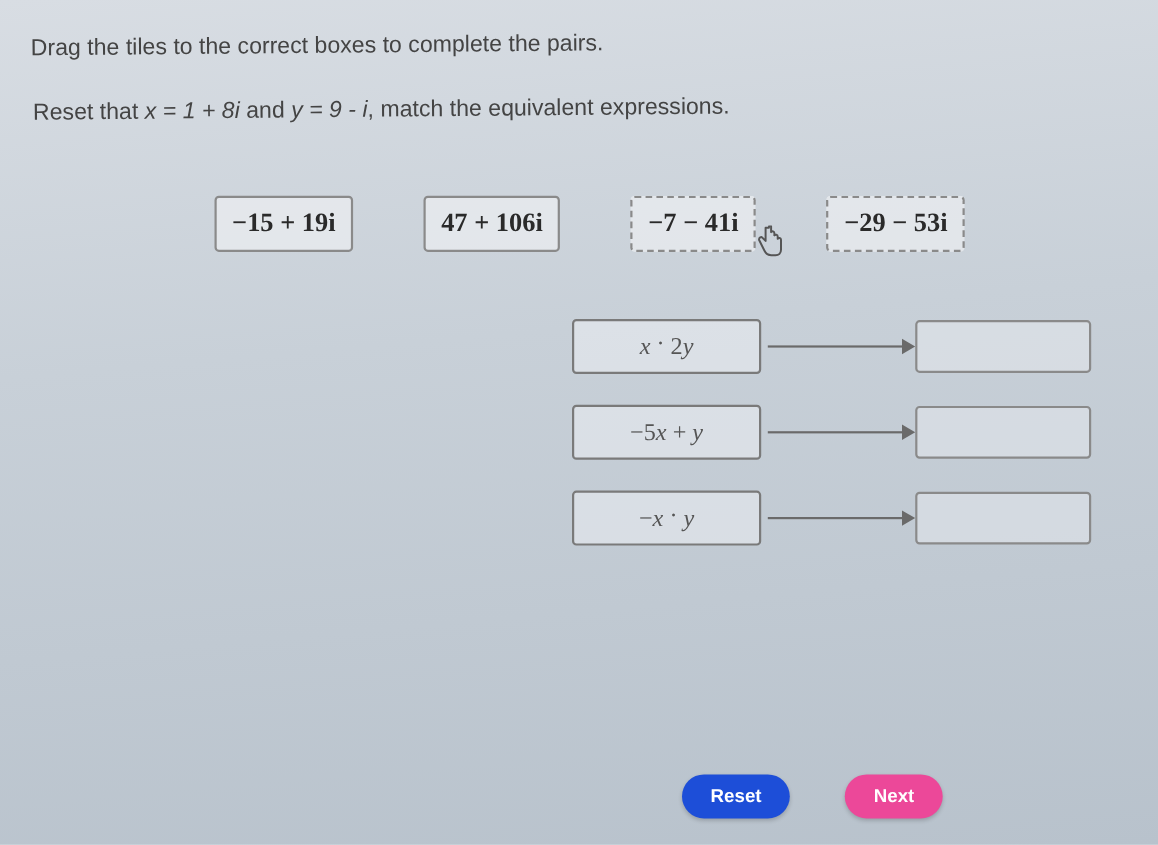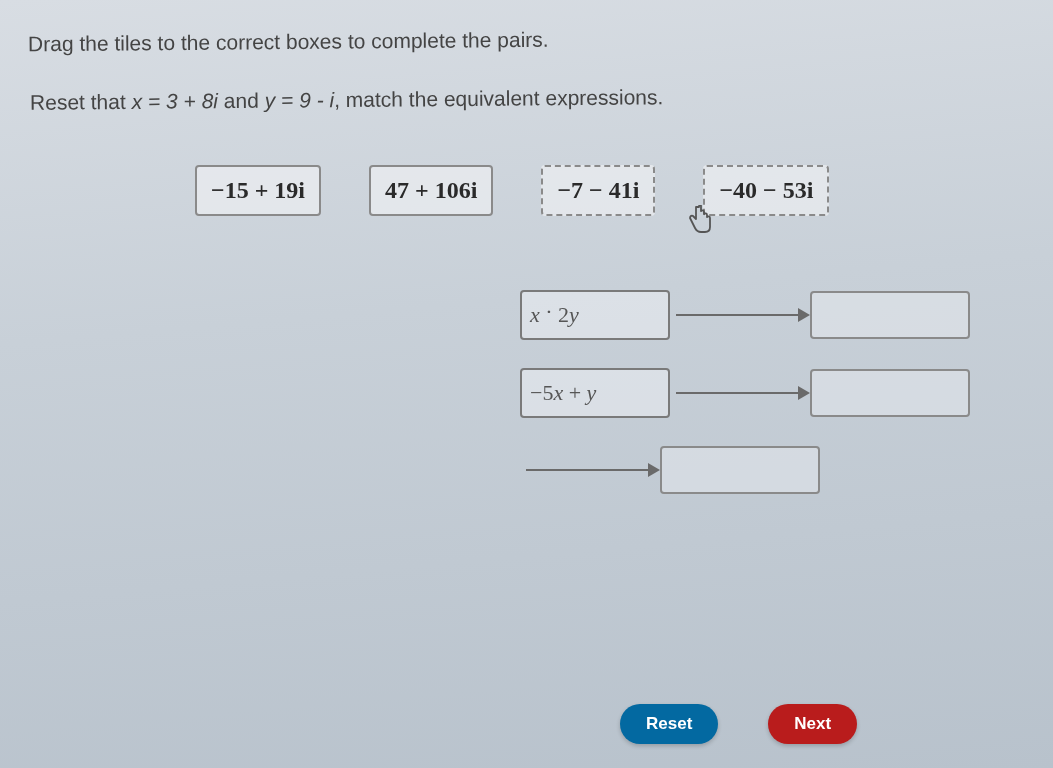--- a/index.html
+++ b/index.html
@@ -24,24 +24,24 @@
     position: absolute;
     top: 88px;
     left: 30px;
     font-size: 21px;
     color: #444;
     transform: rotate(-0.5deg);
   }
   .italic { font-style: italic; }
   .tiles-row {
     position: absolute;
-    top: 165px;
+    top: 178px;
     left: 195px;
     display: flex;
-    gap: 48px;
+    gap: 64px;
     align-items: center;
   }
   .tile {
     border: 2px solid #8a8a8a;
     border-radius: 4px;
     background: rgba(245,246,248,0.55);
     padding: 10px 14px;
     font-family: Georgia, 'Times New Roman', serif;
     font-size: 24px;
     font-weight: bold;
@@ -66,29 +66,29 @@
     left: 520px;
     display: flex;
     flex-direction: column;
     gap: 28px;
   }
   .pair-row {
     display: flex;
     align-items: center;
   }
   .expr-box {
-    width: 150px;
+    width: 172px;
     border: 2px solid #7a7a7a;
     border-radius: 4px;
     background: rgba(240,242,245,0.5);
     padding: 10px 8px;
     font-family: Georgia, 'Times New Roman', serif;
     font-size: 22px;
     color: #555;
-    text-align: left;
+    text-align: center;
     white-space: nowrap;
   }
   .arrow-wrap {
     width: 140px;
     display: flex;
     align-items: center;
     justify-content: center;
   }
   .arrow-line {
     flex: 1;
@@ -120,39 +120,39 @@
     border: none;
     border-radius: 22px;
     padding: 10px 26px;
     font-family: Arial, Helvetica, sans-serif;
     font-size: 17px;
     font-weight: bold;
     color: #fff;
     cursor: pointer;
     box-shadow: 0 2px 4px rgba(0,0,0,0.2);
   }
-  .btn-reset { background: #0369a1; }
-  .btn-next { background: #b91c1c; }
+  .btn-reset { background: #1d4ed8; }
+  .btn-next { background: #ec4899; }
   .ivar { font-style: italic; font-family: Georgia, serif; }
   .dot { position: relative; top: -3px; }
 </style>
 </head>
 <body>
 
 <div class="instruction">Drag the tiles to the correct boxes to complete the pairs.</div>
 
 <div class="given">
-  <span>Reset that </span><span class="italic">x = 3 + 8i</span><span> and </span><span class="italic">y = 9 - i</span><span>, match the equivalent expressions.</span>
+  <span>Reset that </span><span class="italic">x = 1 + 8i</span><span> and </span><span class="italic">y = 9 - i</span><span>, match the equivalent expressions.</span>
 </div>
 
 <div class="tiles-row">
   <div class="tile">−15 + 19i</div>
   <div class="tile">47 + 106i</div>
   <div class="tile dashed">−7 − 41i</div>
-  <div class="tile dashed">−40 − 53i</div>
+  <div class="tile dashed">−29 − 53i</div>
 </div>
 
 <div class="cursor-hand">
   <svg width="26" height="30" viewBox="0 0 26 30">
     <path d="M8 2 v12 l-3-3 c-1-1-3 0-3 2 l5 10 c1 2 3 4 6 4 h4 c3 0 5-2 5-5 v-9 c0-2-2-2-3-1 v-2 c0-2-2-2-3-1 v-2 c0-2-2-2-3-1 v-5 c0-2-2-2-2 1 z" fill="none" stroke="#555" stroke-width="1.8" stroke-linejoin="round"></path>
   </svg>
 </div>
 
 <div class="pairs">
   <div class="pair-row">
@@ -165,20 +165,21 @@
   </div>
   <div class="pair-row">
     <div class="expr-box">−5<span class="ivar">x</span> + <span class="ivar">y</span></div>
     <div class="arrow-wrap">
         <div class="arrow-line"></div>
         <div class="arrow-head"></div>
       </div>
     <div class="drop-box"></div>
   </div>
   <div class="pair-row">
+    <div class="expr-box">−<span class="ivar">x</span> <span class="dot">·</span> <span class="ivar">y</span></div>
     <div class="arrow-wrap">
         <div class="arrow-line"></div>
         <div class="arrow-head"></div>
       </div>
     <div class="drop-box"></div>
   </div>
 </div>
 
 <div class="buttons">
   <button class="btn btn-reset">Reset</button>

